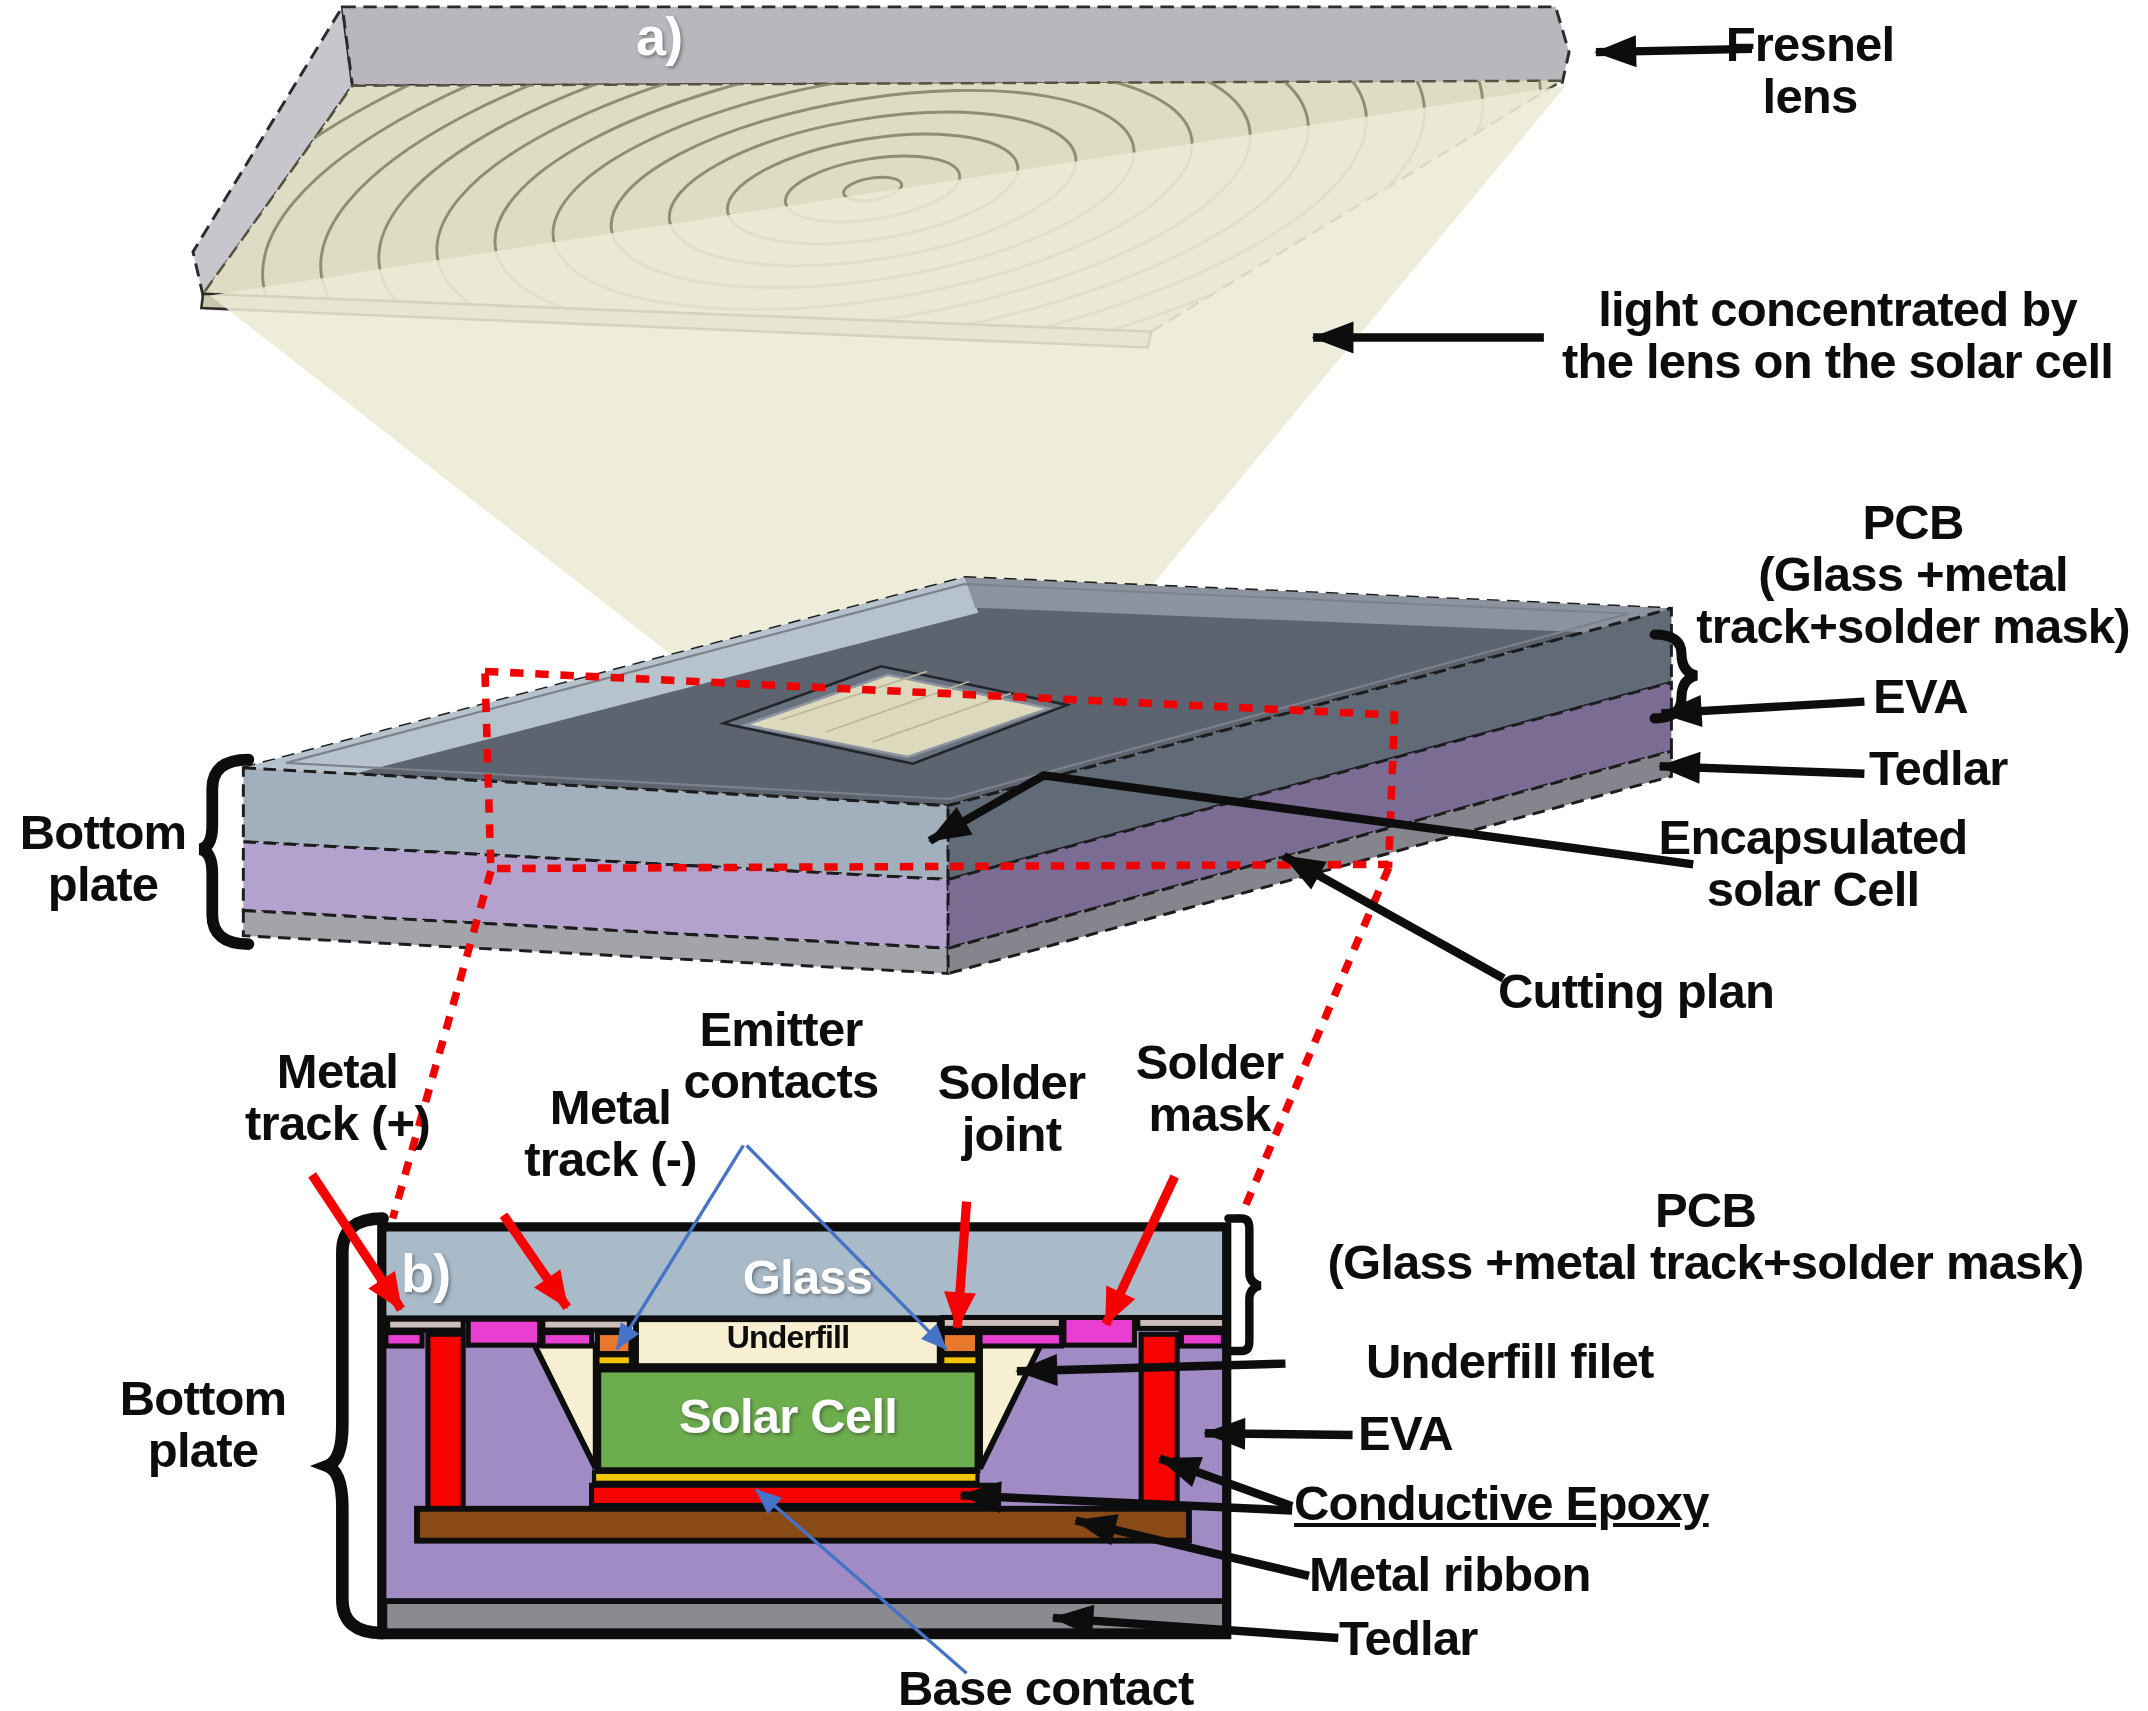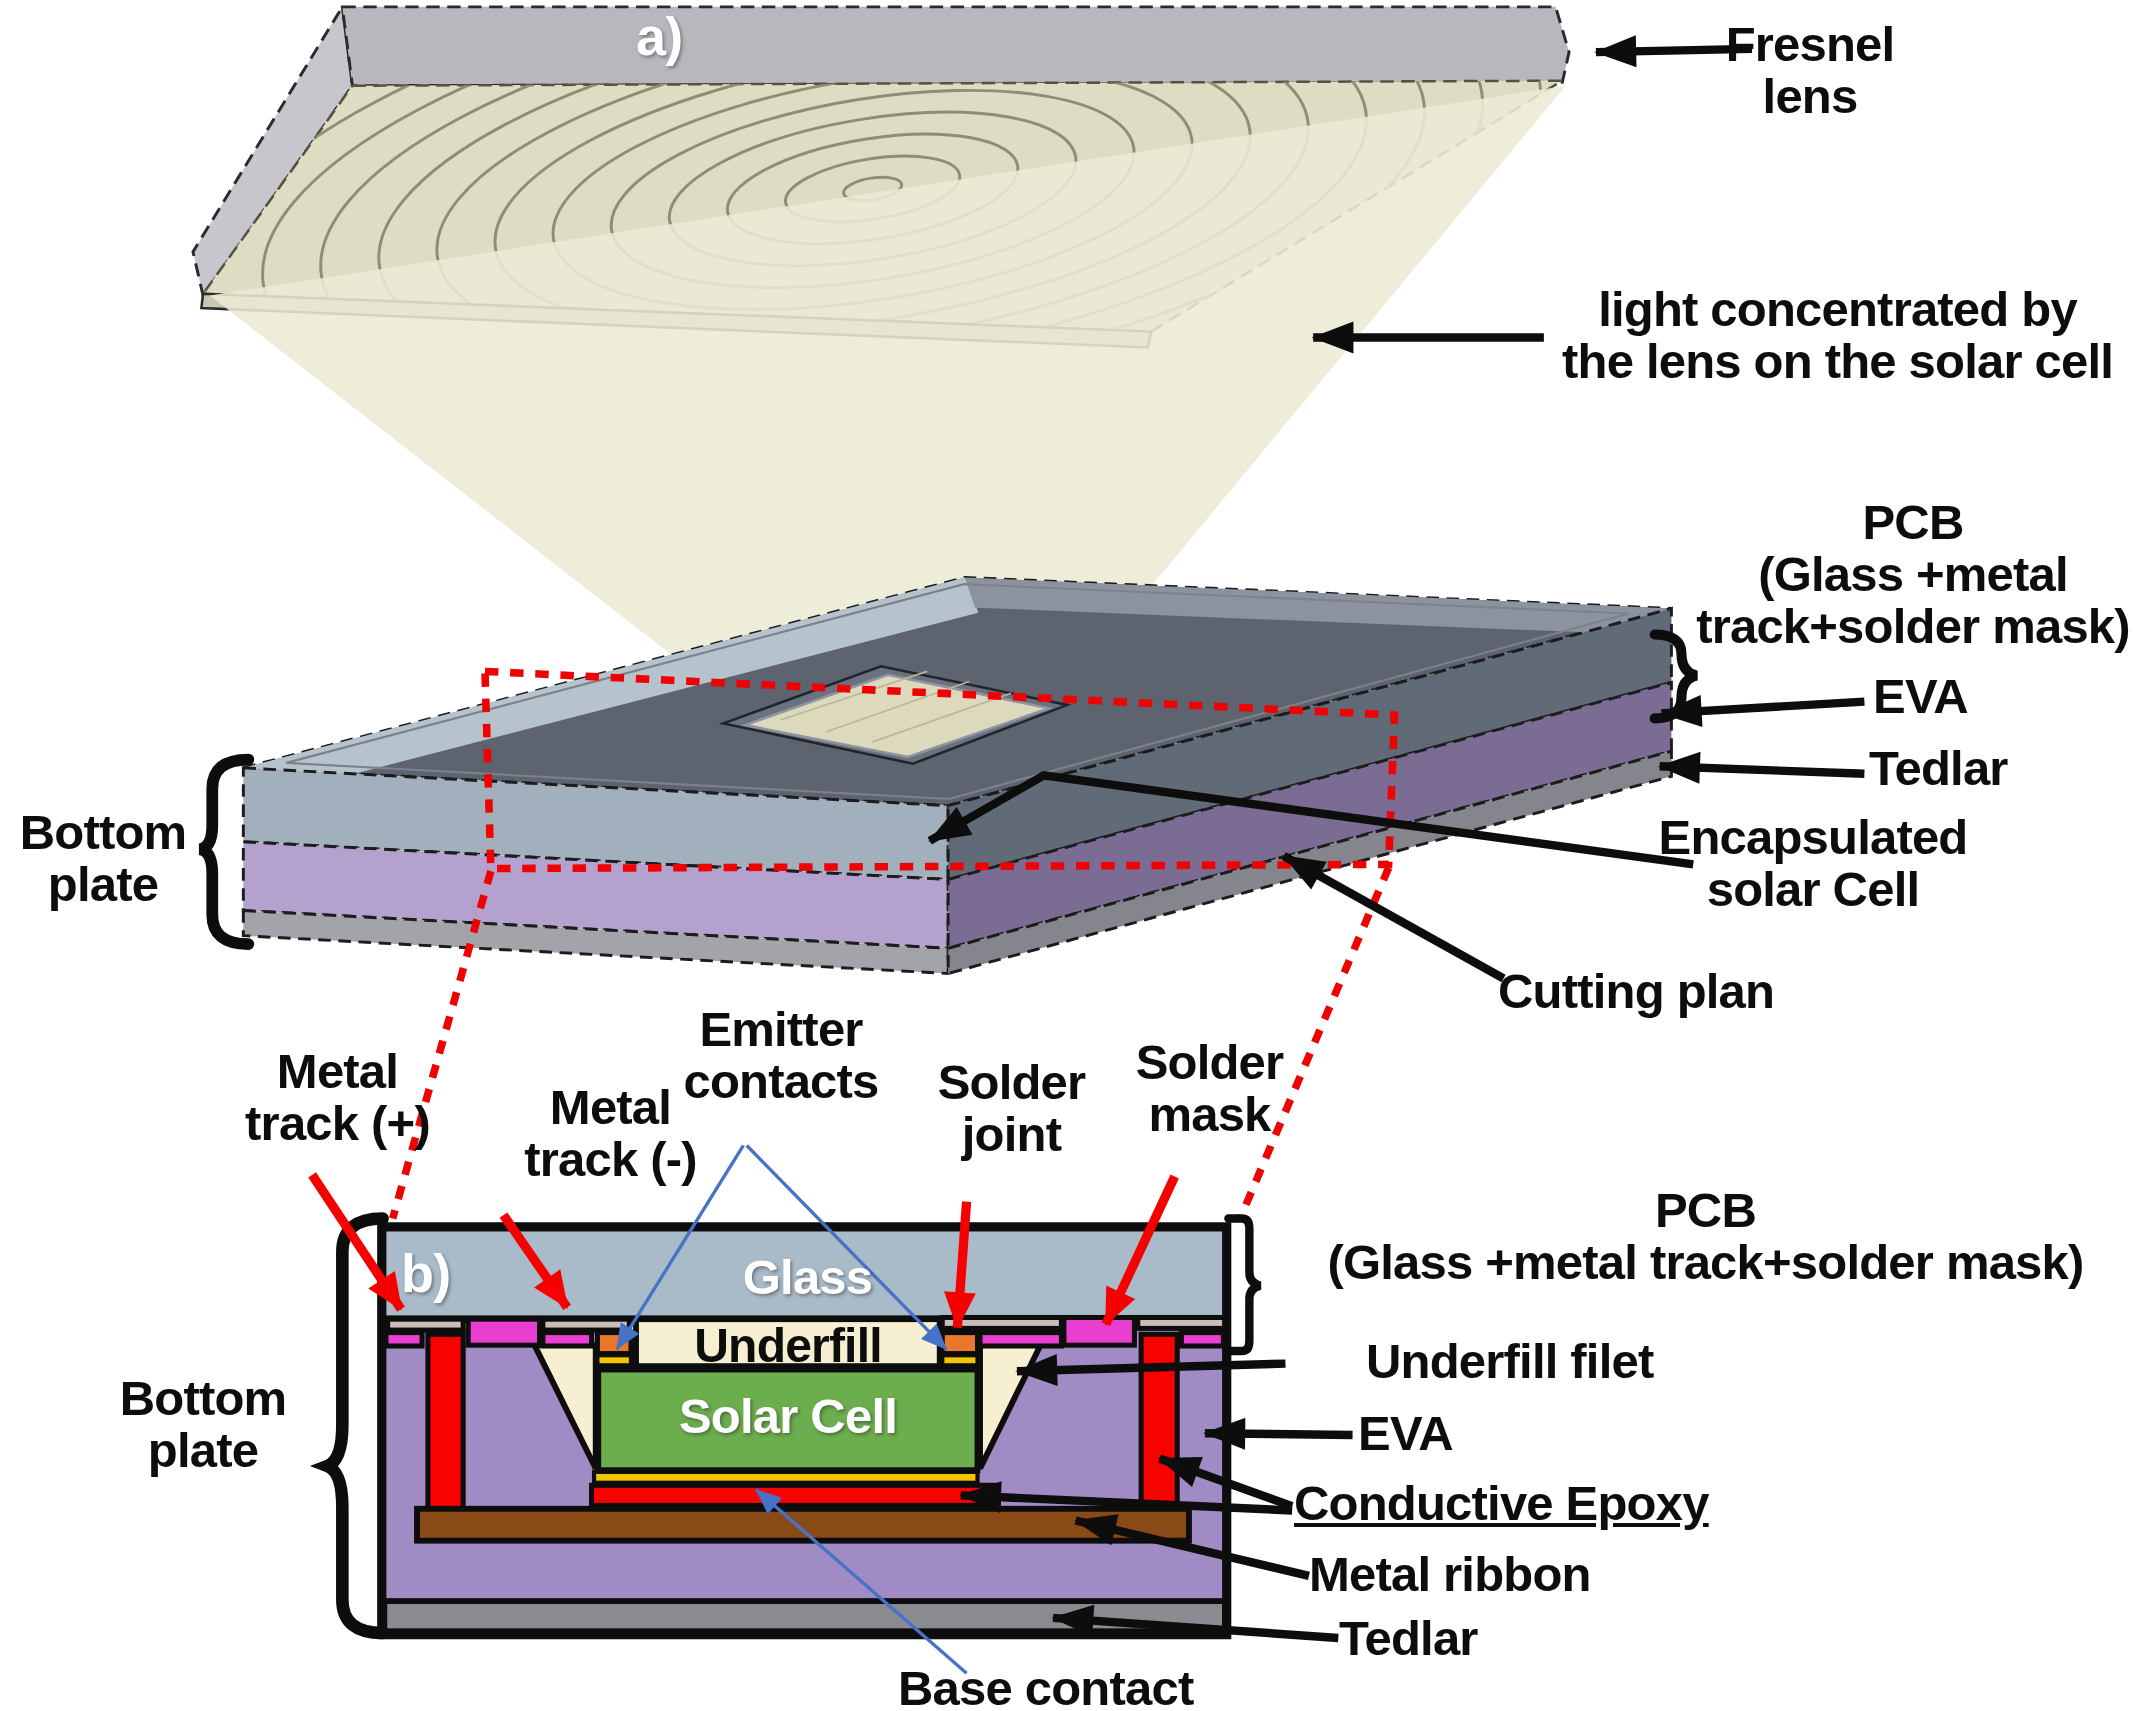--- a/index.html
+++ b/index.html
@@ -227,21 +227,21 @@
     <div>joint</div>
   </div>
 
   <div class="lbl" style="left:1092px;top:1037px;width:235px;">
     <div>Solder</div>
     <div>mask</div>
   </div>
 
   <div class="lbl white tag" style="left:401px;top:1245px;">b)</div>
   <div class="lbl white" style="left:686px;top:1252px;width:243px;">Glass</div>
-  <div class="lbl" style="left:646px;top:1321px;width:284px;font-size:48px;">Underfill</div>
+  <div class="lbl" style="left:646px;top:1321px;width:284px;font-size:32px;">Underfill</div>
   <div class="lbl white" style="left:642px;top:1391px;width:292px;">Solar Cell</div>
 
   <div class="lbl" style="left:77px;top:1373px;width:252px;">
     <div>Bottom</div>
     <div>plate</div>
   </div>
 
   <div class="lbl" style="left:1263px;top:1185px;width:885px;">
     <div>PCB</div>
     <div>(Glass +metal track+solder mask)</div>

